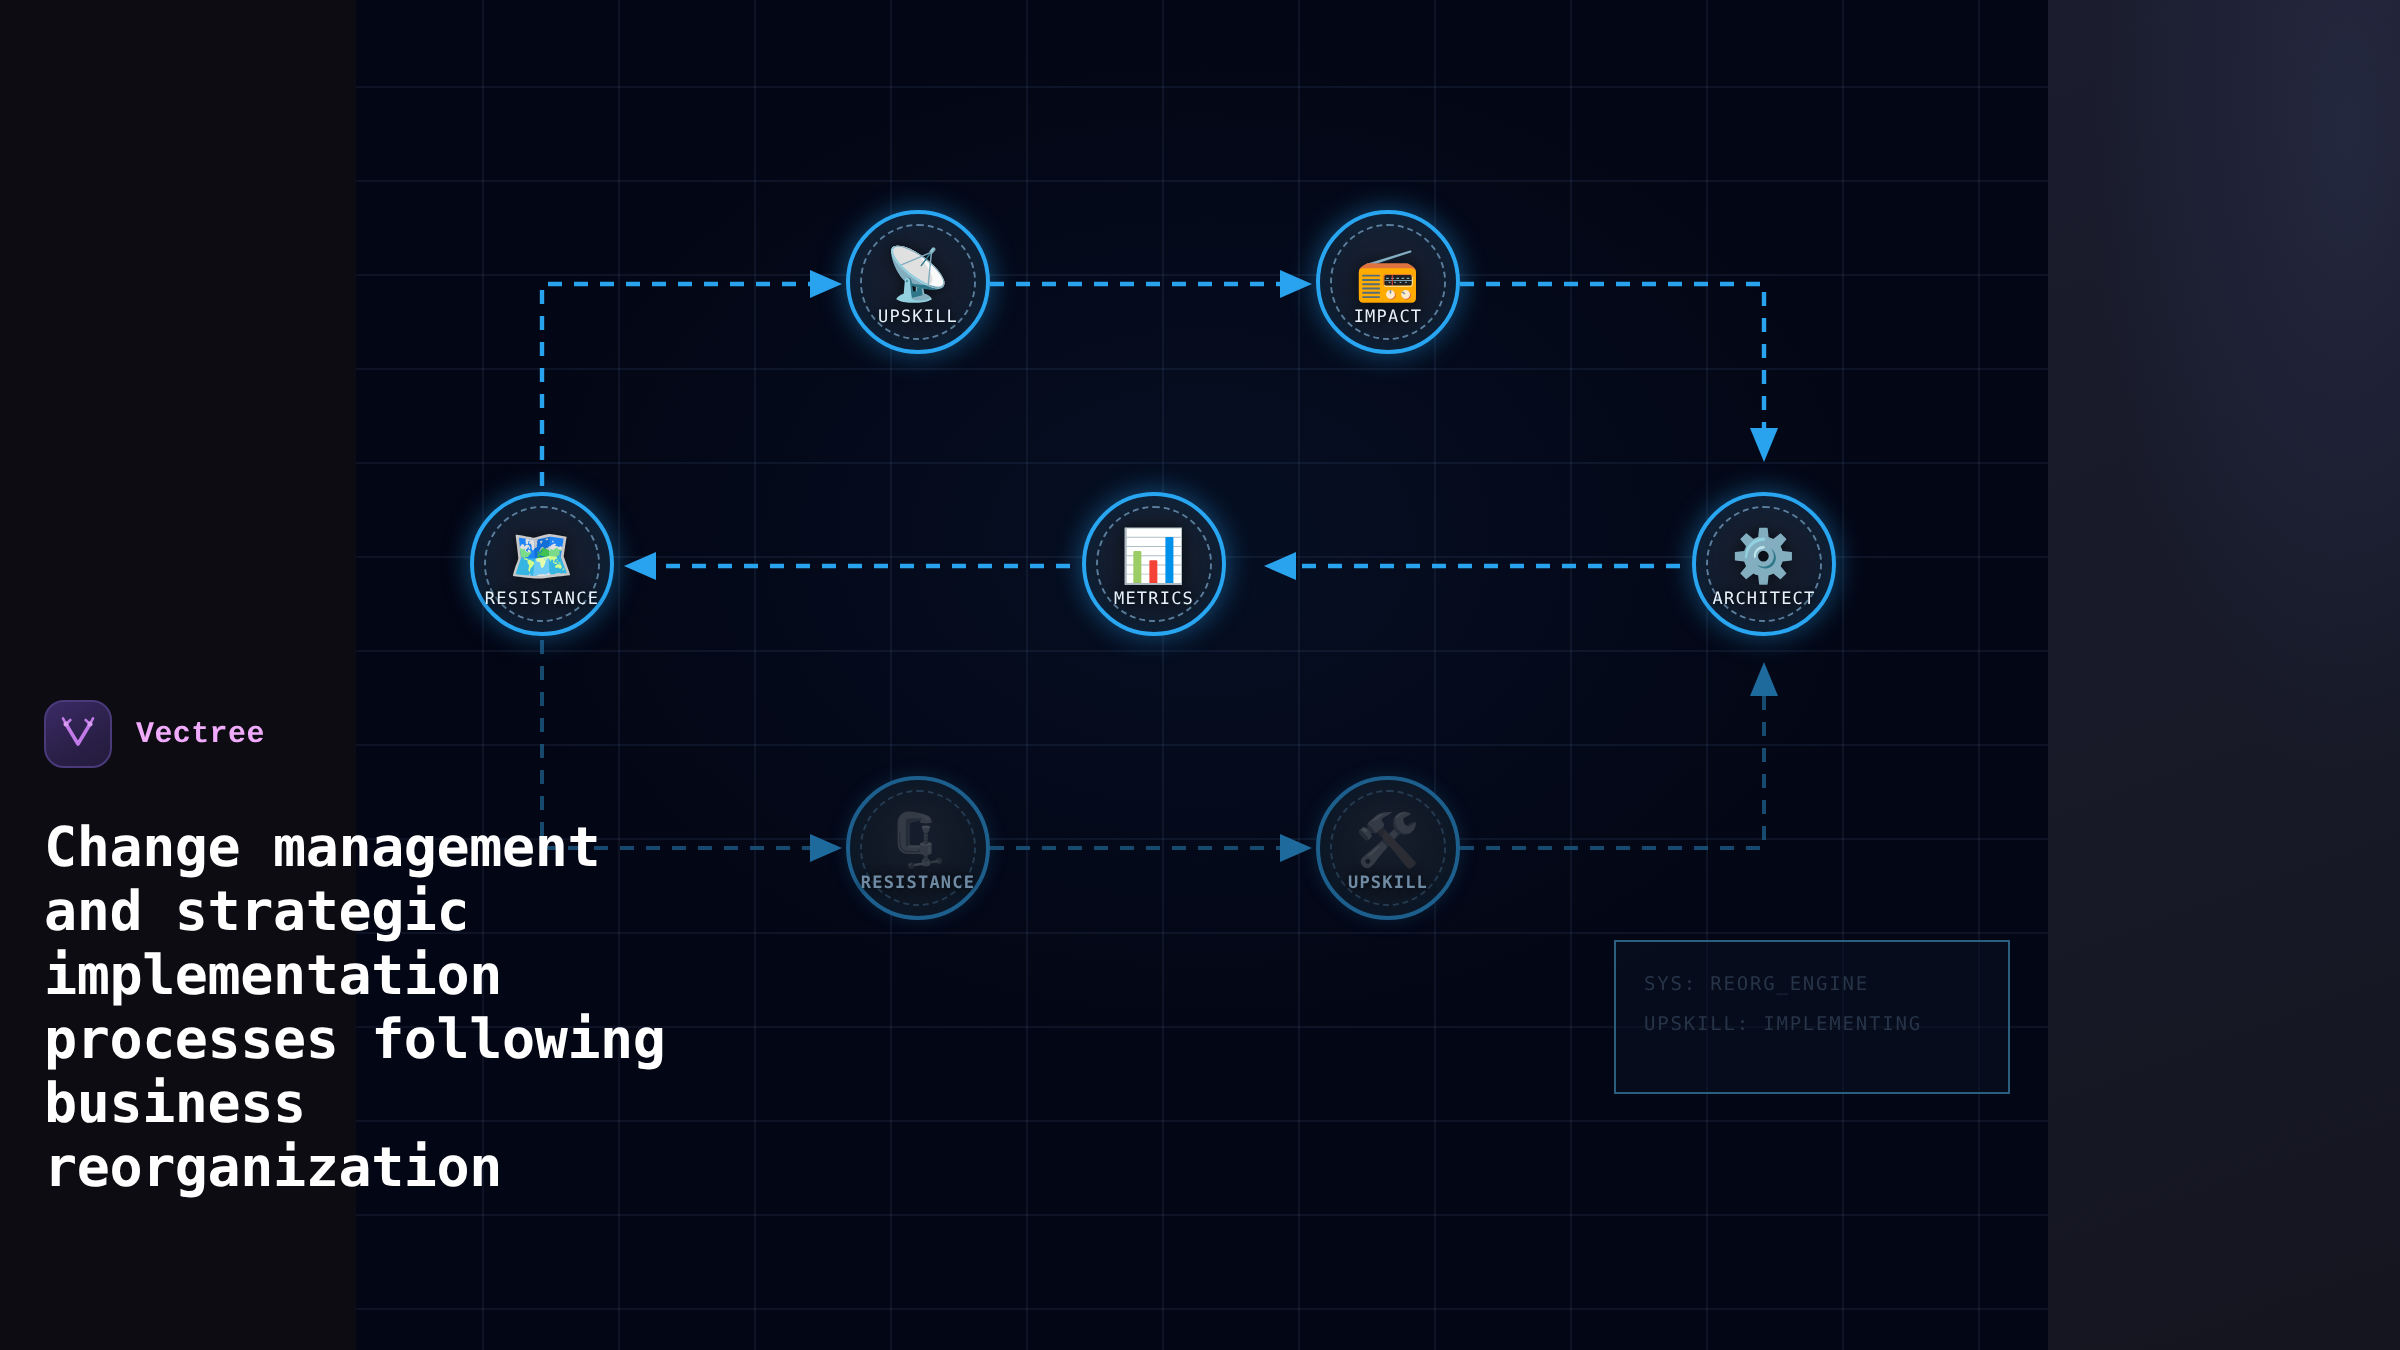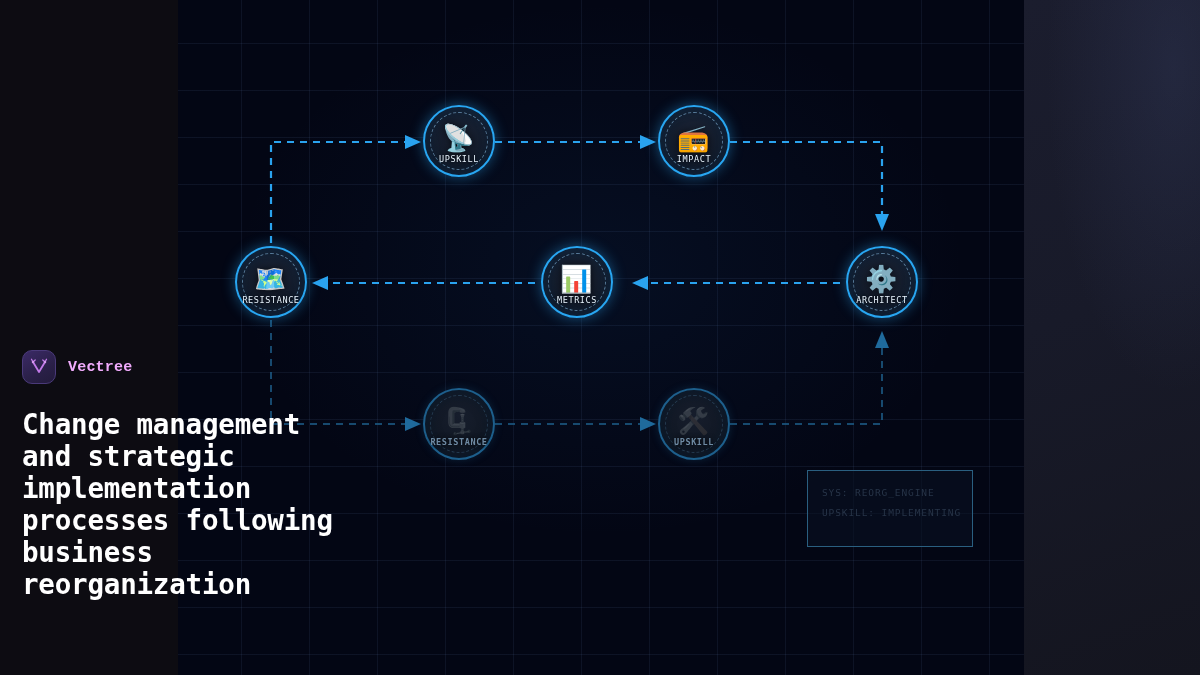--- a/index.html
+++ b/index.html
@@ -72,21 +72,21 @@
     border-color:#1d5f8c;
     box-shadow:0 0 9px rgba(26,90,136,.30), inset 0 0 14px rgba(8,26,44,.9);
     background:radial-gradient(circle at 50% 38%, #161d2c 0%, #111824 60%, #0d1320 100%);
   }
   .node.dim .ring{ border-color:rgba(90,140,180,.30); }
   .node.dim .ico{ opacity:.32; filter:grayscale(.75) brightness(.75); }
   .node.dim .lbl{ color:#6f8ba4;font-weight:bold; }
 
   
   .infobox{
-    position:absolute; left:807px; top:470px; width:166px; height:77px;
+    position:absolute; left:807px; top:470px; width:198px; height:77px;
     border:1px solid #2a5f80; background:rgba(10,18,34,.55);
     padding:12px 14px;
   }
   .infobox .line{
     font-size:9.5px; letter-spacing:.9px; color:#273448; line-height:19.5px; white-space:nowrap;
   }
 
   
   .brand{ position:absolute; left:22px; top:350px; display:flex; align-items:center; gap:12px; }
   .brand .mark{

